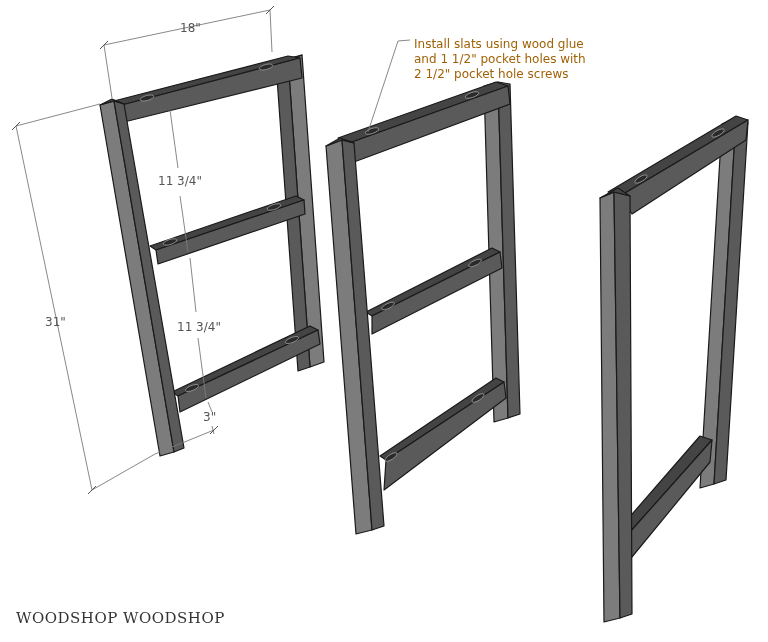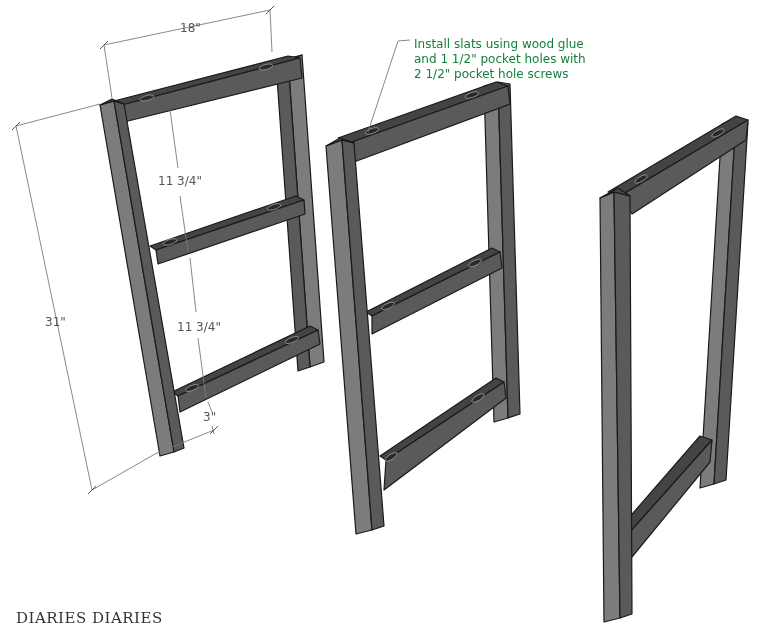--- a/index.html
+++ b/index.html
@@ -1,19 +1,19 @@
 <!DOCTYPE html>
 <html><head>
   <meta charset="utf-8">
   <style>
     html, body { margin: 0; padding: 0; background: #ffffff; }
     body { width: 768px; height: 642px; overflow: hidden; position: relative; font-family: "DejaVu Sans", sans-serif; }
     #stage { position: absolute; left: 0; top: 0; width: 768px; height: 642px; }
     .dim-label { font-family: "DejaVu Sans", sans-serif; font-size: 12px; fill: #555555; }
-    .note { position: absolute; left: 414px; top: 37px; font-family: "DejaVu Sans", sans-serif; font-size: 12px; line-height: 15px; color: #15803d; }
+    .note { position: absolute; left: 414px; top: 37px; font-family: "DejaVu Sans", sans-serif; font-size: 12px; line-height: 15px; color: #a16207; }
     .note div { white-space: nowrap; }
     .brand { position: absolute; left: 16px; top: 609px; font-family: "DejaVu Serif", serif; font-size: 15px; letter-spacing: 0.5px; color: #333333; }
   </style>
 </head>
 <body>
 
 <svg id="stage" viewBox="0 0 768 642" xmlns="http://www.w3.org/2000/svg">
   <defs>
     <style>
       .ol { stroke: #1a1a1a; stroke-width: 1.2; stroke-linejoin: round; }
@@ -129,13 +129,13 @@
     <polygon class="t ol" points="600,198 618,188 630,196 614,192"></polygon>
   </g>
 </svg>
 
 <div class="note">
   <div>Install slats using wood glue</div>
   <div>and 1 1/2" pocket holes with</div>
   <div>2 1/2" pocket hole screws</div>
 </div>
 
-<div class="brand">DIARIES DIARIES</div>
+<div class="brand">WOODSHOP WOODSHOP</div>
 
 </body></html>

